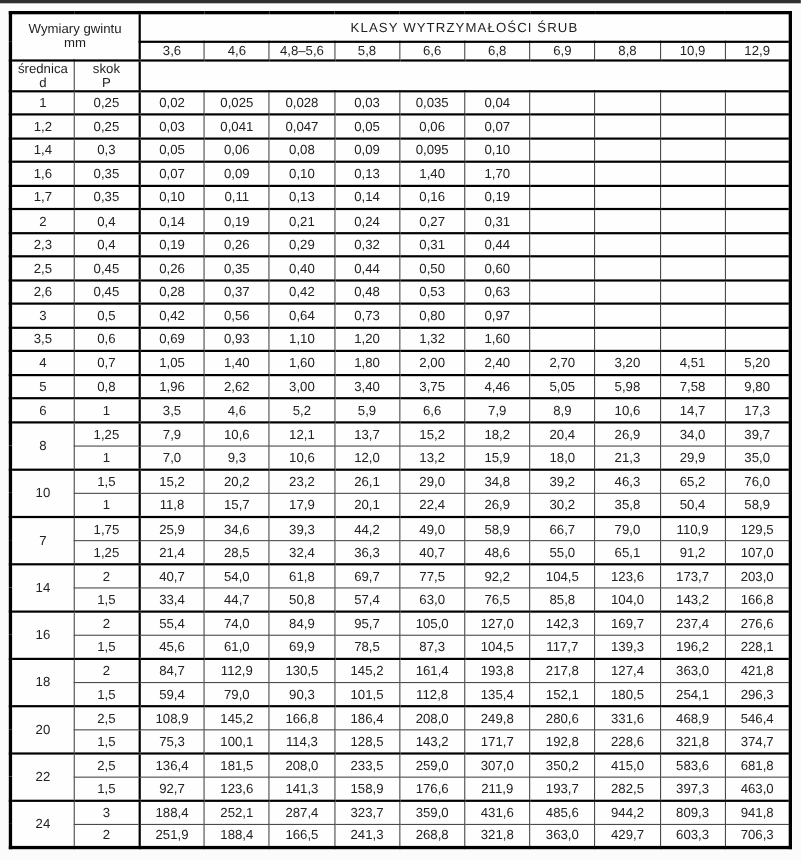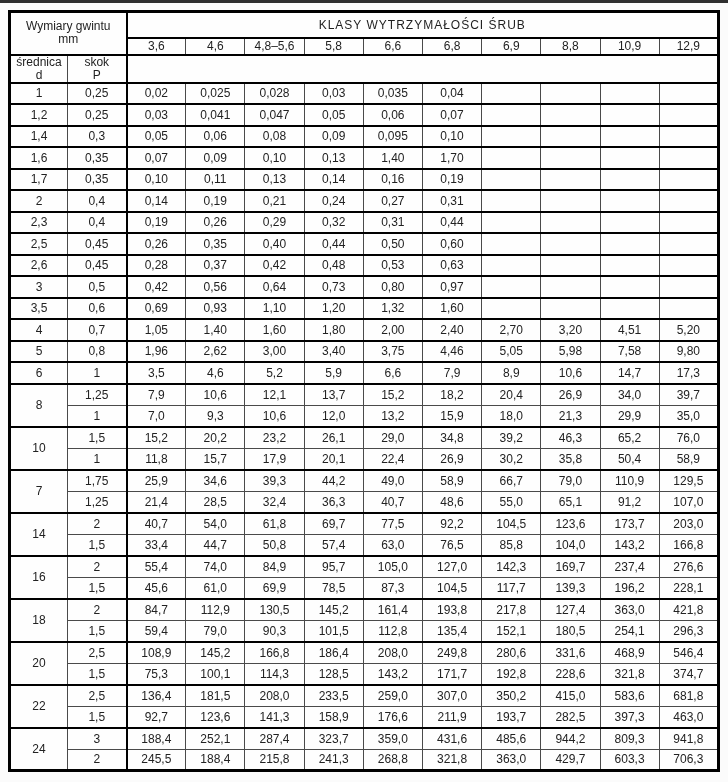--- a/index.html
+++ b/index.html
@@ -523,23 +523,23 @@
         <td class="vcell">323,7</td>
         <td class="vcell">359,0</td>
         <td class="vcell">431,6</td>
         <td class="vcell">485,6</td>
         <td class="vcell">944,2</td>
         <td class="vcell">809,3</td>
         <td class="vcell">941,8</td>
       </tr>
       <tr class="grp-end">
         <td class="pcell">2</td>
-        <td class="vcell vthick">245,5</td>
+        <td class="vcell vthick">251,9</td>
         <td class="vcell">188,4</td>
-        <td class="vcell">215,8</td>
+        <td class="vcell">166,5</td>
         <td class="vcell">241,3</td>
         <td class="vcell">268,8</td>
         <td class="vcell">321,8</td>
         <td class="vcell">363,0</td>
         <td class="vcell">429,7</td>
         <td class="vcell">603,3</td>
         <td class="vcell">706,3</td>
       </tr>
     </tbody>
 </table>

